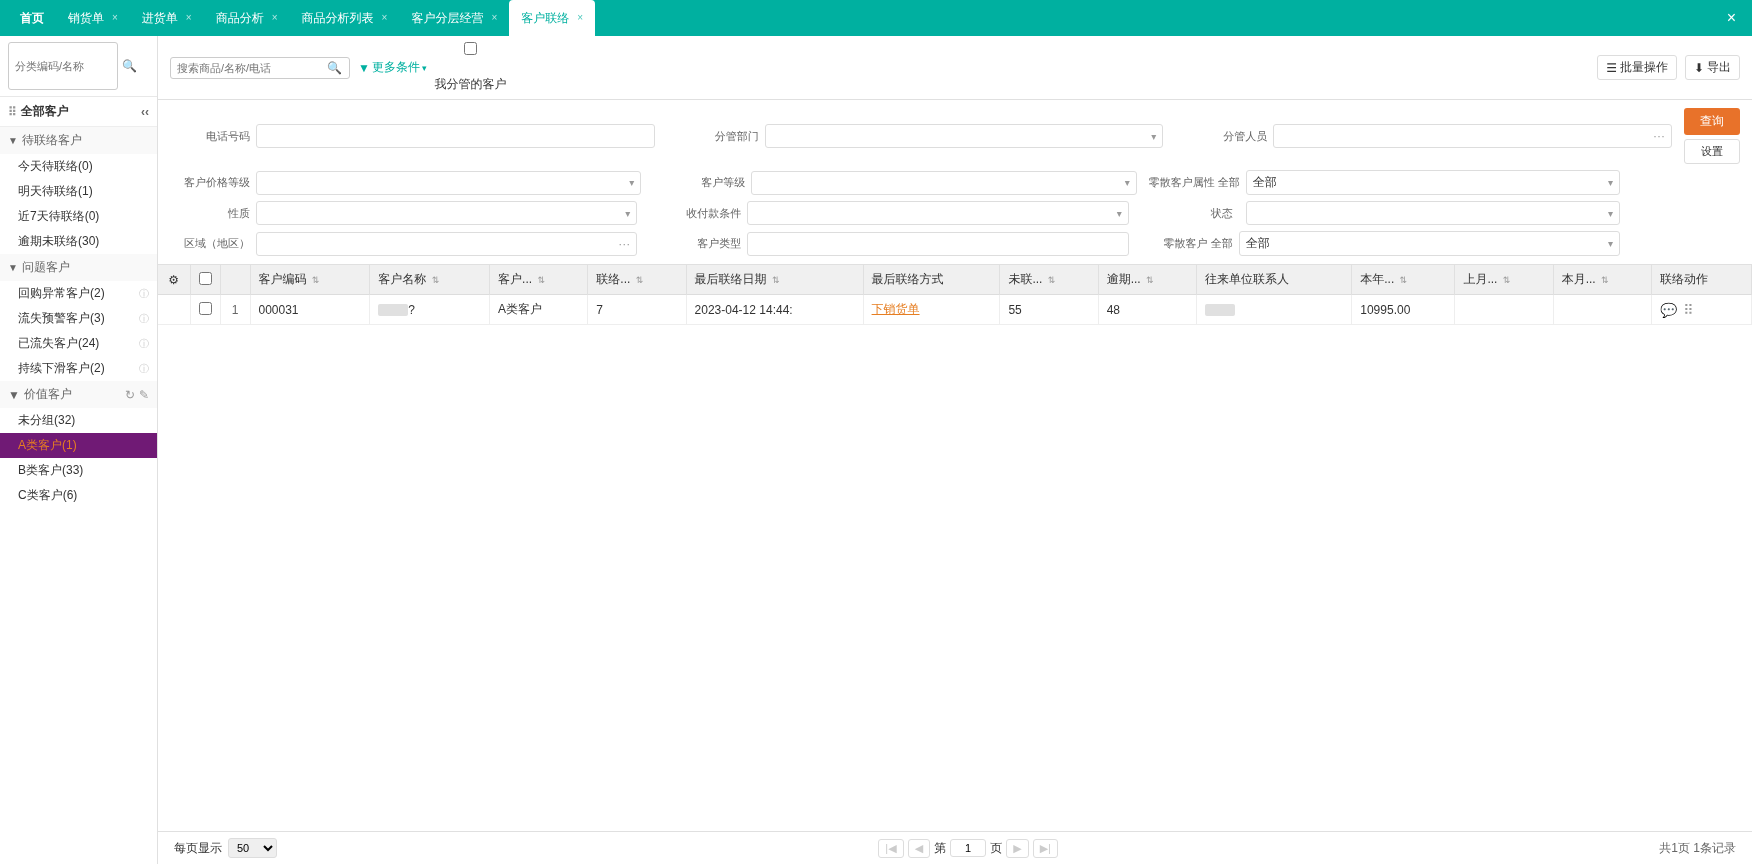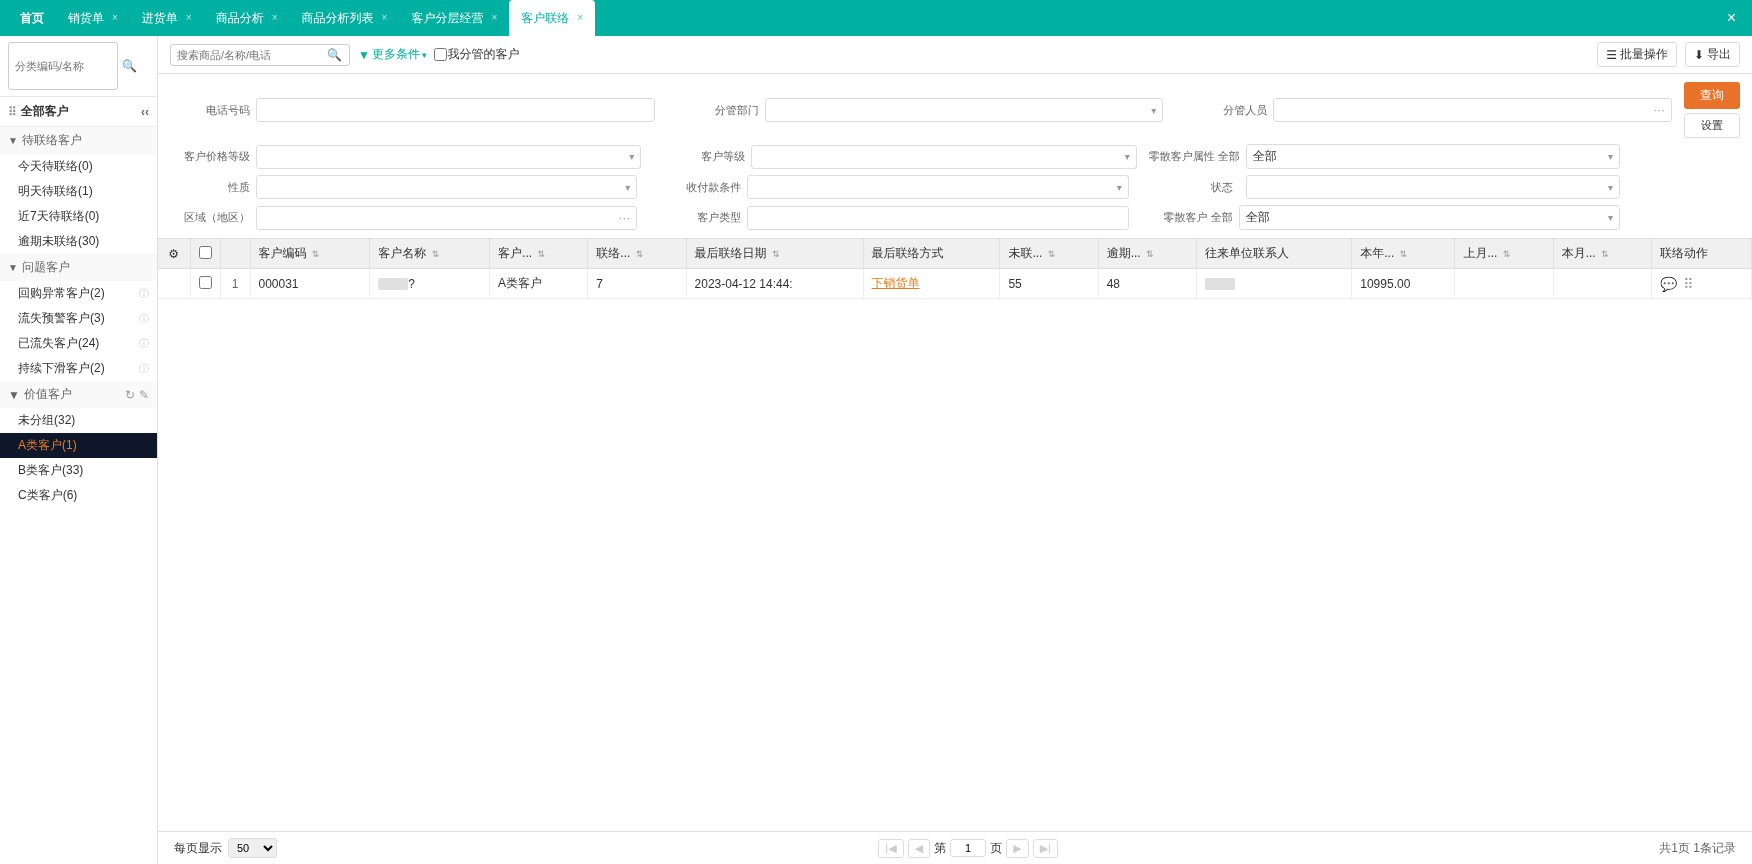--- a/index.html
+++ b/index.html
@@ -106,21 +106,21 @@
 
     .sidebar-item {
       padding: 4px 8px 4px 18px;
       cursor: pointer;
       color: #333;
       font-size: 11px;
       display: flex;
       align-items: center;
       justify-content: space-between;
     }
-    .sidebar-item.active { background: #0f172a; color: #e67e22; }
+    .sidebar-item.active { background: #701a75; color: #e67e22; }
     .sidebar-item .item-label { flex: 1; }
     .sidebar-item .info-icon { color: #ccc; font-size: 10px; }
 
     .sidebar-section-header2 {
       display: flex;
       align-items: center;
       justify-content: space-between;
       padding: 5px 8px;
       color: #666;
       font-size: 11px;
@@ -167,23 +167,24 @@
       display: flex;
       align-items: center;
       color: #00b0a0;
       cursor: pointer;
       gap: 2px;
       font-size: 11px;
     }
     .filter-checkbox {
       display: flex;
       align-items: center;
-      gap: 0;
-      font-size: 11px;
-      color: #333;
+      gap: 21px;
+      font-size: 11px;
+      color: #333;
+      flex-direction: column;
     }
     .filter-spacer { flex: 1; }
     .batch-btn {
       display: flex;
       align-items: center;
       gap: 3px;
       color: #333;
       cursor: pointer;
       font-size: 11px;
       border: 1px solid #ddd;

